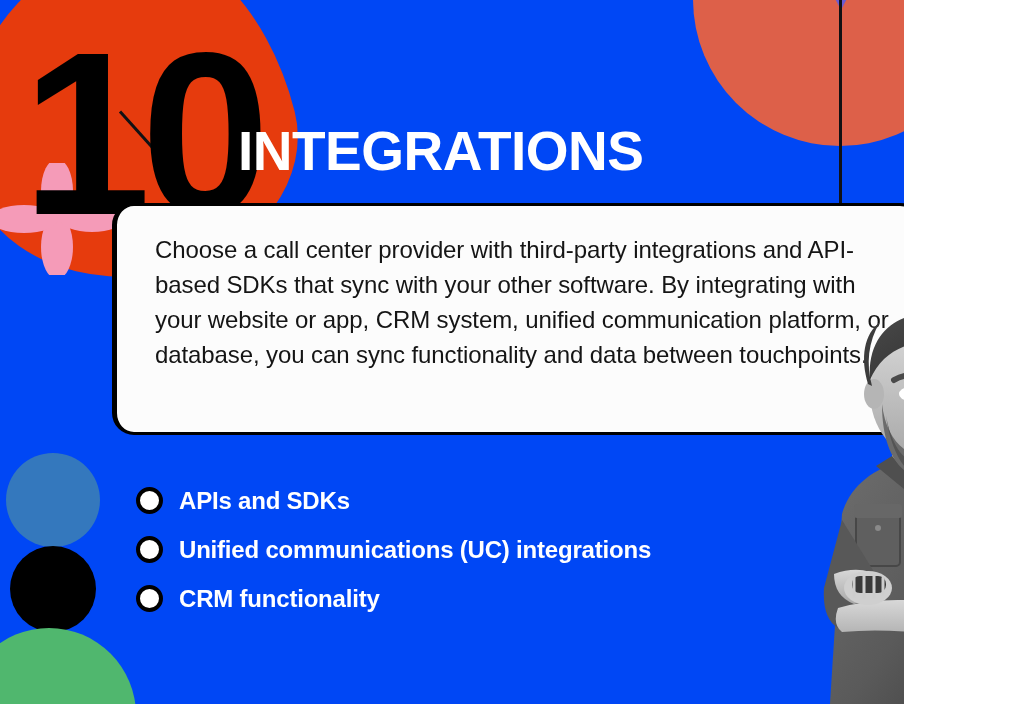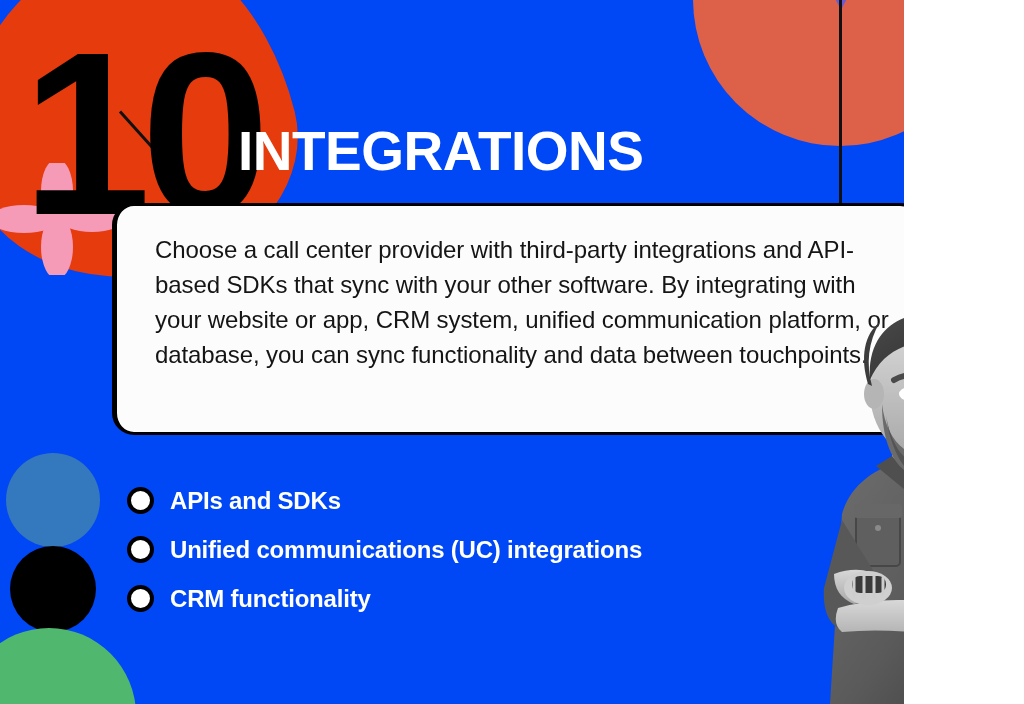--- a/index.html
+++ b/index.html
@@ -169,21 +169,21 @@
     right: 20px;
     font-size: 24px;
     line-height: 35px;
     color: #151515;
     letter-spacing: -0.1px;
   }
 
   
   #bullets {
     position: absolute;
-    left: 127px;
+    left: 136px;
     top: 476px;
     width: 740px;
   }
   .bullet-row {
     display: flex;
     align-items: center;
     height: 49px;
   }
   .bullet-dot {
     flex: 0 0 auto;

